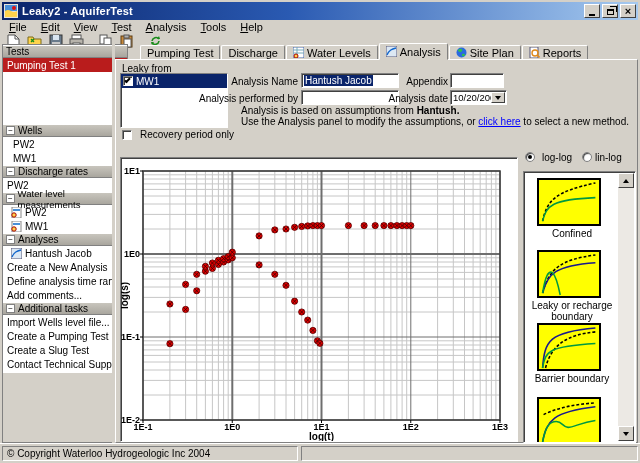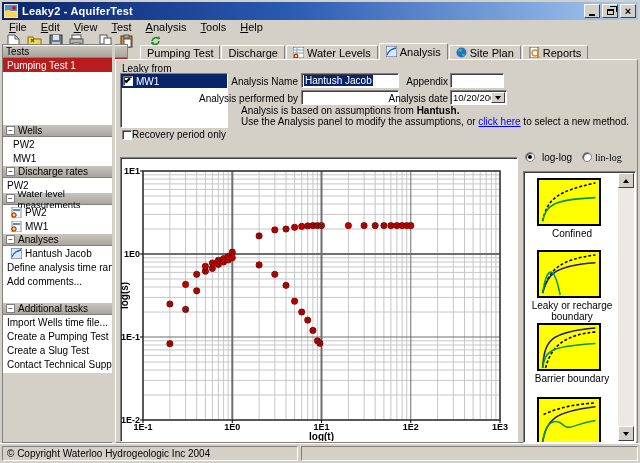--- a/index.html
+++ b/index.html
@@ -206,34 +206,37 @@
     </div>
   <div class="sb-list" style="height:56px;">
     <div class="sb-item" style="padding-left:8px">
         <svg width="11" height="11" viewBox="0 0 11 11">
           <rect x="0" y="0" width="11" height="11" fill="#dce8f4" stroke="#557"></rect>
           <path d="M1,9 C3,4 6,3 10,2" fill="none" stroke="#16c" stroke-width="1.3"></path>
         </svg>
         <span>Hantush Jacob</span>
       </div>
     <div class="sb-item">
+        <span>Create a New Analysis</span>
+      </div>
+    <div class="sb-item">
         <span>Define analysis time range...</span>
       </div>
     <div class="sb-item">
         <span>Add comments...</span>
       </div>
   </div>
 
   <div class="sb-header">
       <span class="collapse-box">−</span>
       <span>Additional tasks</span>
     </div>
   <div class="sb-list" style="height:58px;">
     <div class="sb-item">
-        <span>Import Wells time file...</span>
+        <span>Import Wells level file...</span>
       </div>
     <div class="sb-item">
         <span>Create a Pumping Test</span>
       </div>
     <div class="sb-item">
         <span>Create a Slug Test</span>
       </div>
     <div class="sb-item">
         <span>Contact Technical Support...</span>
       </div>
@@ -309,21 +312,21 @@
   <div class="inputbox" style="left:334px;top:30px;width:57px;height:15px;">
     <span style="font-size:9.5px">10/20/2004</span>
     <span class="combo-btn">
         <span class="arrow-down"></span>
       </span>
   </div>
 
   <div class="note" style="left:125px;top:45px;"><span>Analysis is based on assumptions from </span><b>Hantush.</b></div>
   <div class="note" style="left:125px;top:56px;"><span>Use the Analysis panel to modify the assumptions, or </span><span class="link">click here</span><span> to select a new method.</span></div>
 
-  <div style="position:absolute;left:6px;top:69px;display:flex;align-items:center;gap:0;">
+  <div style="position:absolute;left:6px;top:69px;display:flex;align-items:center;gap:8px;">
     <span class="checkbox"></span>
     <span class="lbl" style="position:static">Recovery period only</span>
   </div>
 
 
   <div class="graph-panel">
     <svg id="chart-svg" width="396" height="283">
         <line x1="48.9" y1="13" x2="48.9" y2="262" stroke="#c6c6c6" stroke-width="1"></line>
         <line x1="64.6" y1="13" x2="64.6" y2="262" stroke="#c6c6c6" stroke-width="1"></line>
         <line x1="75.7" y1="13" x2="75.7" y2="262" stroke="#c6c6c6" stroke-width="1"></line>
@@ -501,21 +504,21 @@
         <circle cx="198.9" cy="185.3" r="3.1" fill="#e10000" stroke="#5a0000" stroke-width="0.8"></circle>
         <path d="M196.70000000000002,183.10000000000002 L201.1,187.5 M201.1,183.10000000000002 L196.70000000000002,187.5" stroke="#3a0000" stroke-width="0.8"></path>
       </svg>
   </div>
 
   <div class="radio-row">
     <span style="display:flex;align-items:flex-start;gap:7px;">
         <span class="radio on"></span>
         <span>log-log</span>
       </span>
-    <span style="display:flex;align-items:center;gap:3px;font-family:Liberation Serif, serif;">
+    <span style="display:flex;align-items:center;gap:3px;">
         <span class="radio"></span>
         <span>lin-log</span>
       </span>
   </div>
 
   <div class="curve-list">
     <div class="thumb" style="top:6px;">
       <svg width="60" height="44" viewBox="0 0 60 45">
           <path d="M3,42 C8,20 16,12 57,3" fill="none" stroke="#000" stroke-width="1.6" stroke-dasharray="3,2"></path>
           <path d="M3,42 C7,26 12,20 57,18" fill="none" stroke="#009940" stroke-width="1.6"></path>

